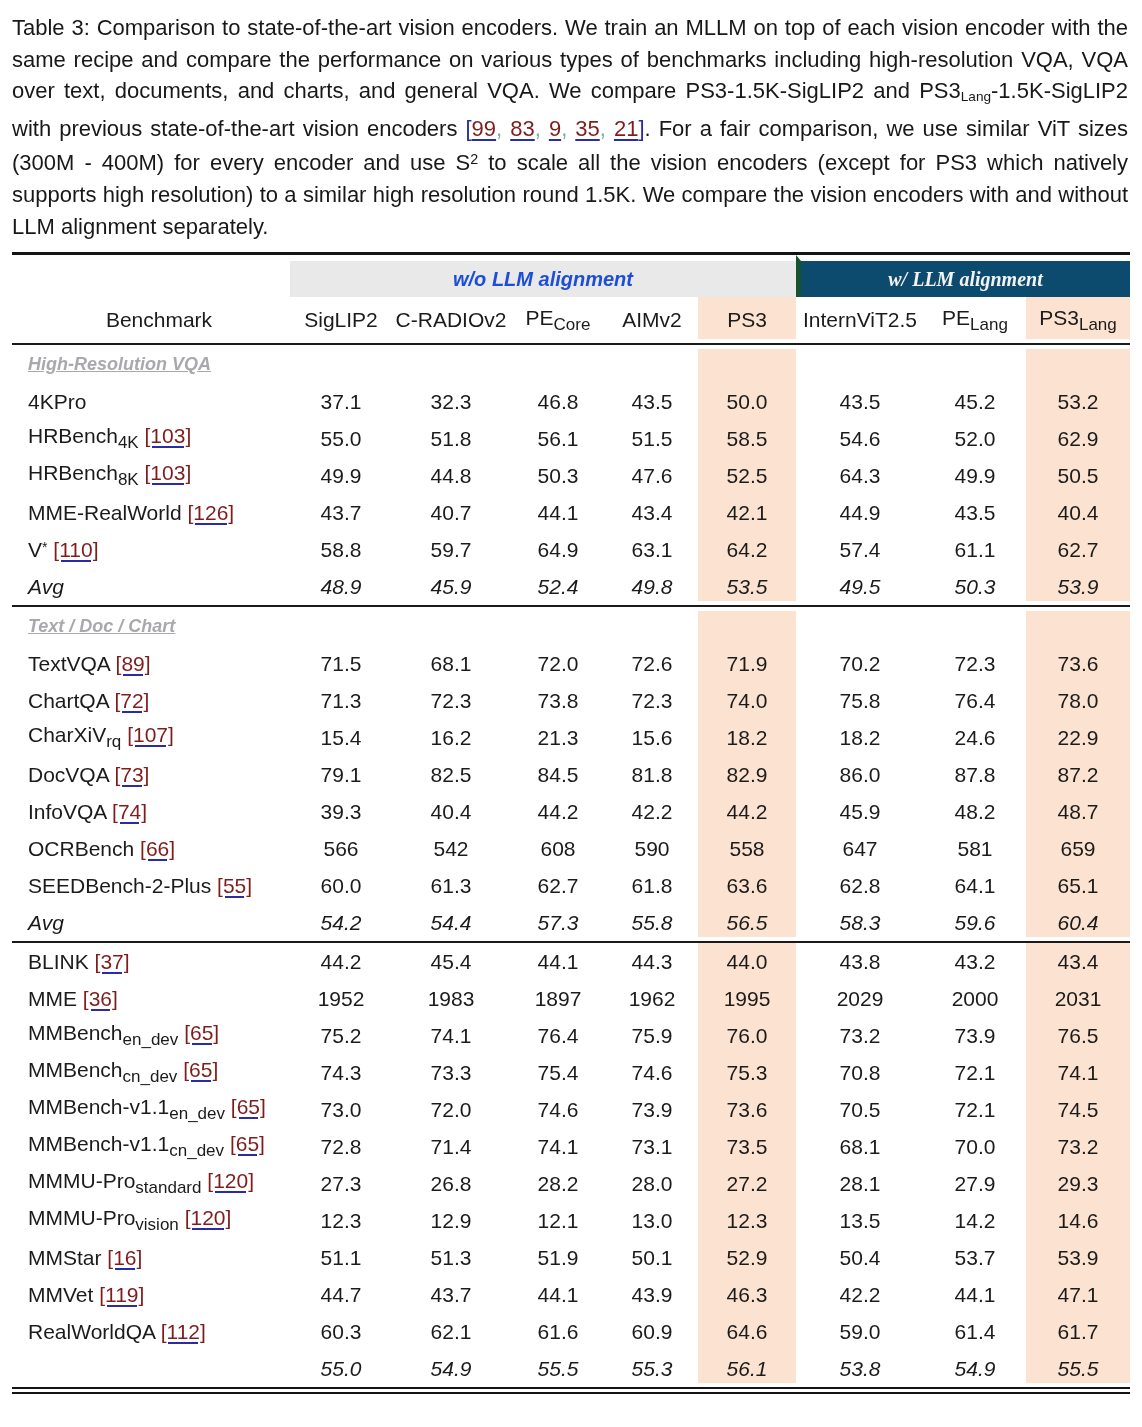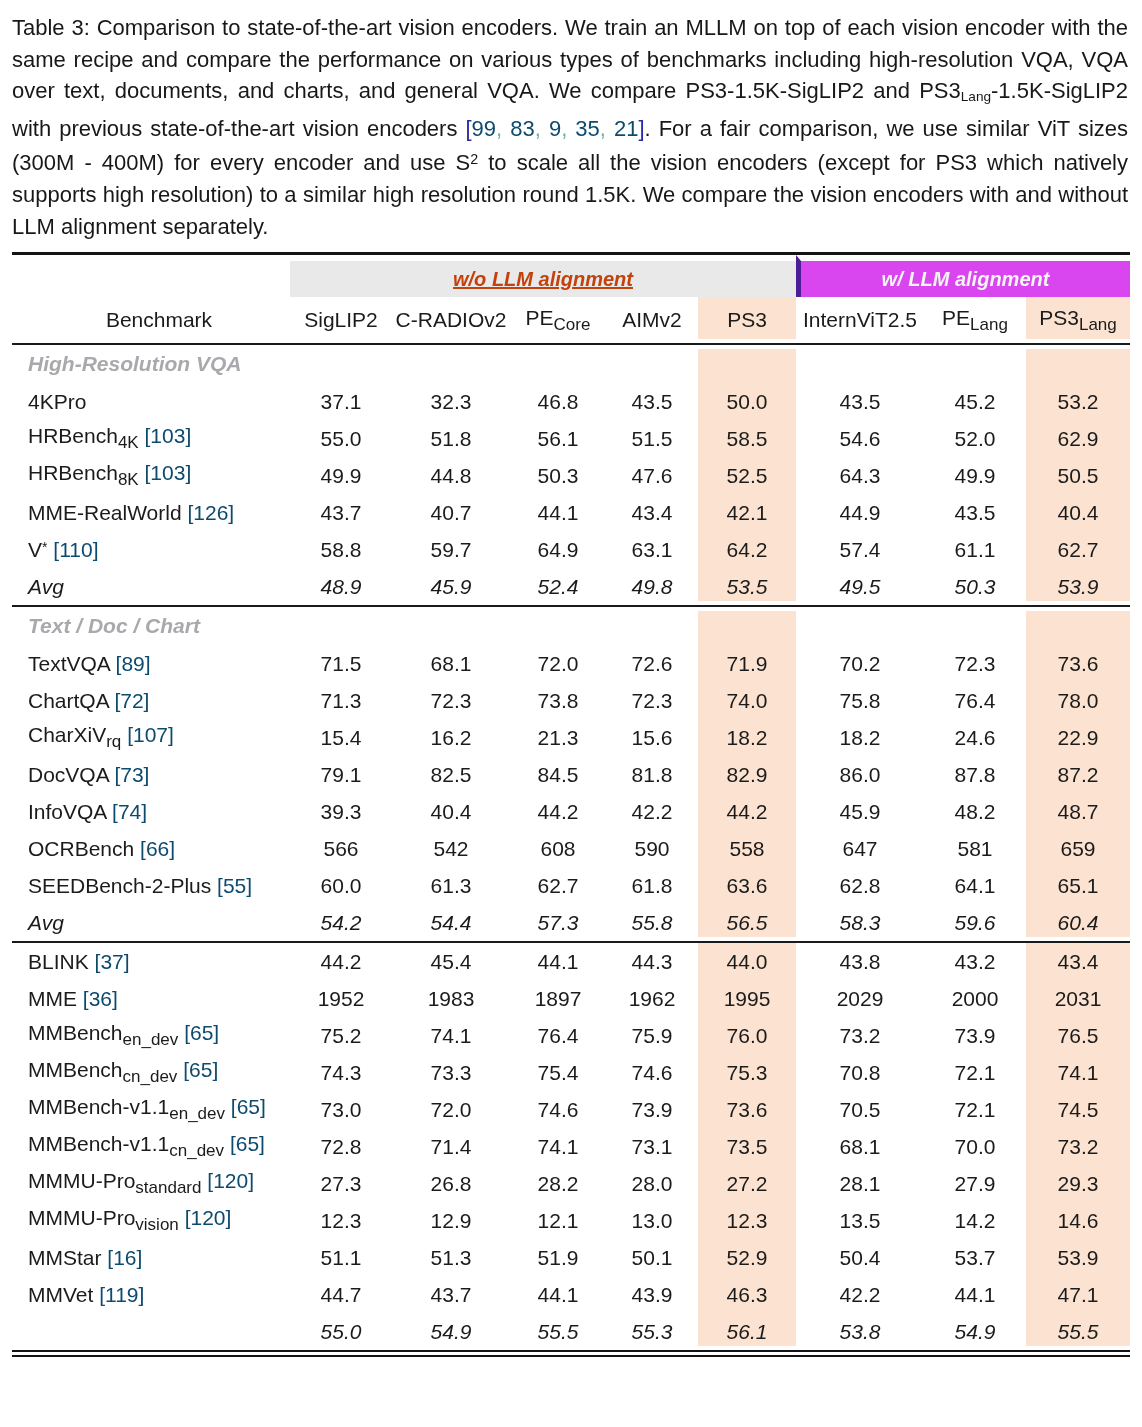--- a/index.html
+++ b/index.html
@@ -18,21 +18,22 @@
     line-height: 31.5px;
     text-align: justify;
     color: #181818;
   }
   .caption .b { font-weight: normal; }
   .caption .sub { font-size: 0.62em; vertical-align: -0.25em; }
   .caption .sup { font-size: 0.65em; vertical-align: 0.45em; }
   .caption .navy { color: #2b2ba8; }
   .caption .teal { color: #74b2a1; }
   a.cite {
-    color: #0c4a6e;
+    color: #7f1d1d;
+    text-decoration: underline;
     text-decoration-color: #2b2ba8;
     text-decoration-thickness: 1.5px;
     text-underline-offset: 3px;
     cursor: pointer;
   }
 
   
   table.cmp {
     border-collapse: separate;
     border-spacing: 0;
@@ -58,22 +59,22 @@
   
   tr.groups th {
     height: 36px;
     border-top: 6px solid #ffffff;
     font-style: italic;
     font-weight: bold;
     font-size: 20px;
     text-align: center;
     vertical-align: middle;
   }
-  th.band-light { background: #e9e9ea; color: #c2410c; text-decoration: underline; }
-  th.band-dark  { background: #d946ef; color: #f3f3f3; border-left: 5px solid #4c1d95; }
+  th.band-light { background: #e9e9ea; color: #1d4ed8; }
+  th.band-dark  { background: #0c4a6e; color: #f3f3f3; border-left: 5px solid #14532d; font-family: Liberation Serif, serif; }
 
   
   tr.colhead th {
     height: 46px;
     vertical-align: middle;
     text-align: center;
     font-size: 21px;
     white-space: nowrap;
   }
   tr.colhead th.lbl { text-align: center; padding-left: 16px; }
@@ -81,21 +82,22 @@
   
   tr.rule td { height: 0; line-height: 0; font-size: 0; border-top: 2px solid #1a1a1a; }
 
   
   tr.sect td {
     height: 38px;
     vertical-align: middle;
     color: #a9a9ad;
     font-weight: bold;
     font-style: italic;
-    font-size: 21px;
+    font-size: 18px;
+    text-decoration: underline;
   }
   tr.sect td.lbl { padding-left: 16px; }
 
   
   tr.data td { height: 37px; vertical-align: middle; white-space: nowrap; }
   td.lbl { text-align: left; padding-left: 16px; }
   td.num { text-align: center; }
   .bd { font-weight: normal; }
   tr.avg td { font-style: italic; }
 
@@ -458,20 +460,31 @@
           <td class="lbl"><span>MMVet</span> <a class="cite lblcite">[119]</a></td>
           <td class="num">44.7</td>
           <td class="num">43.7</td>
           <td class="num">44.1</td>
           <td class="num">43.9</td>
           <td class="num hl bd">46.3</td>
           <td class="num">42.2</td>
           <td class="num">44.1</td>
           <td class="num hl bd">47.1</td>
         </tr>
+        <tr class="data">
+          <td class="lbl"><span>RealWorldQA</span> <a class="cite lblcite">[112]</a></td>
+          <td class="num">60.3</td>
+          <td class="num">62.1</td>
+          <td class="num">61.6</td>
+          <td class="num">60.9</td>
+          <td class="num hl bd">64.6</td>
+          <td class="num">59.0</td>
+          <td class="num">61.4</td>
+          <td class="num hl bd">61.7</td>
+        </tr>
         <tr class="data avg">
           <td class="lbl"></td>
           <td class="num">55.0</td>
           <td class="num">54.9</td>
           <td class="num">55.5</td>
           <td class="num">55.3</td>
           <td class="num hl bd gap-b">56.1</td>
           <td class="num">53.8</td>
           <td class="num">54.9</td>
           <td class="num hl bd gap-b">55.5</td>

